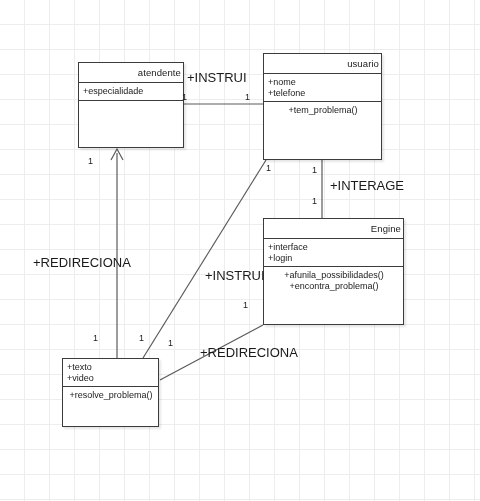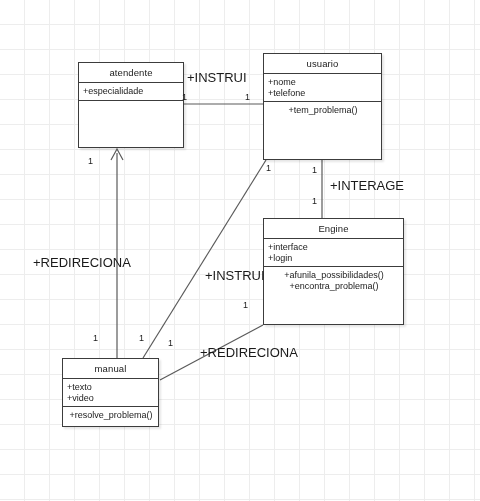--- a/index.html
+++ b/index.html
@@ -32,21 +32,21 @@
   .uml-class {
     position: absolute;
     box-sizing: border-box;
     background: #ffffff;
     border: 1px solid #3c3c3c;
     box-shadow: 2px 2px 2px rgba(0,0,0,0.10);
     font-size: 9px;
     color: #1a1a1a;
   }
   .uml-name {
-    text-align: center;
+    text-align: right;
     font-size: 9.5px;
     padding: 4px 2px 4px 2px;
     border-bottom: 1px solid #3c3c3c;
     letter-spacing: 0.1px;
   }
   .uml-attrs {
     padding: 3px 18px 3px 4px;
     border-bottom: 1px solid #3c3c3c;
   }
   .uml-ops {
@@ -114,21 +114,20 @@
       <div>+interface</div>
       <div>+login</div>
     </div>
     <div class="uml-ops">
       <div>+afunila_possibilidades()</div>
       <div>+encontra_problema()</div>
     </div>
   </div>
 
   <div class="uml-class" style="left:62px; top:358px; width:97px; height:69px;">
-    <div class="uml-name">manual</div>
     <div class="uml-attrs">
       <div>+texto</div>
       <div>+video</div>
     </div>
     <div class="uml-ops">
       <div>+resolve_problema()</div>
     </div>
   </div>
 
   <div class="edge-label" style="left:187px; top:70px;">+INSTRUI</div>

